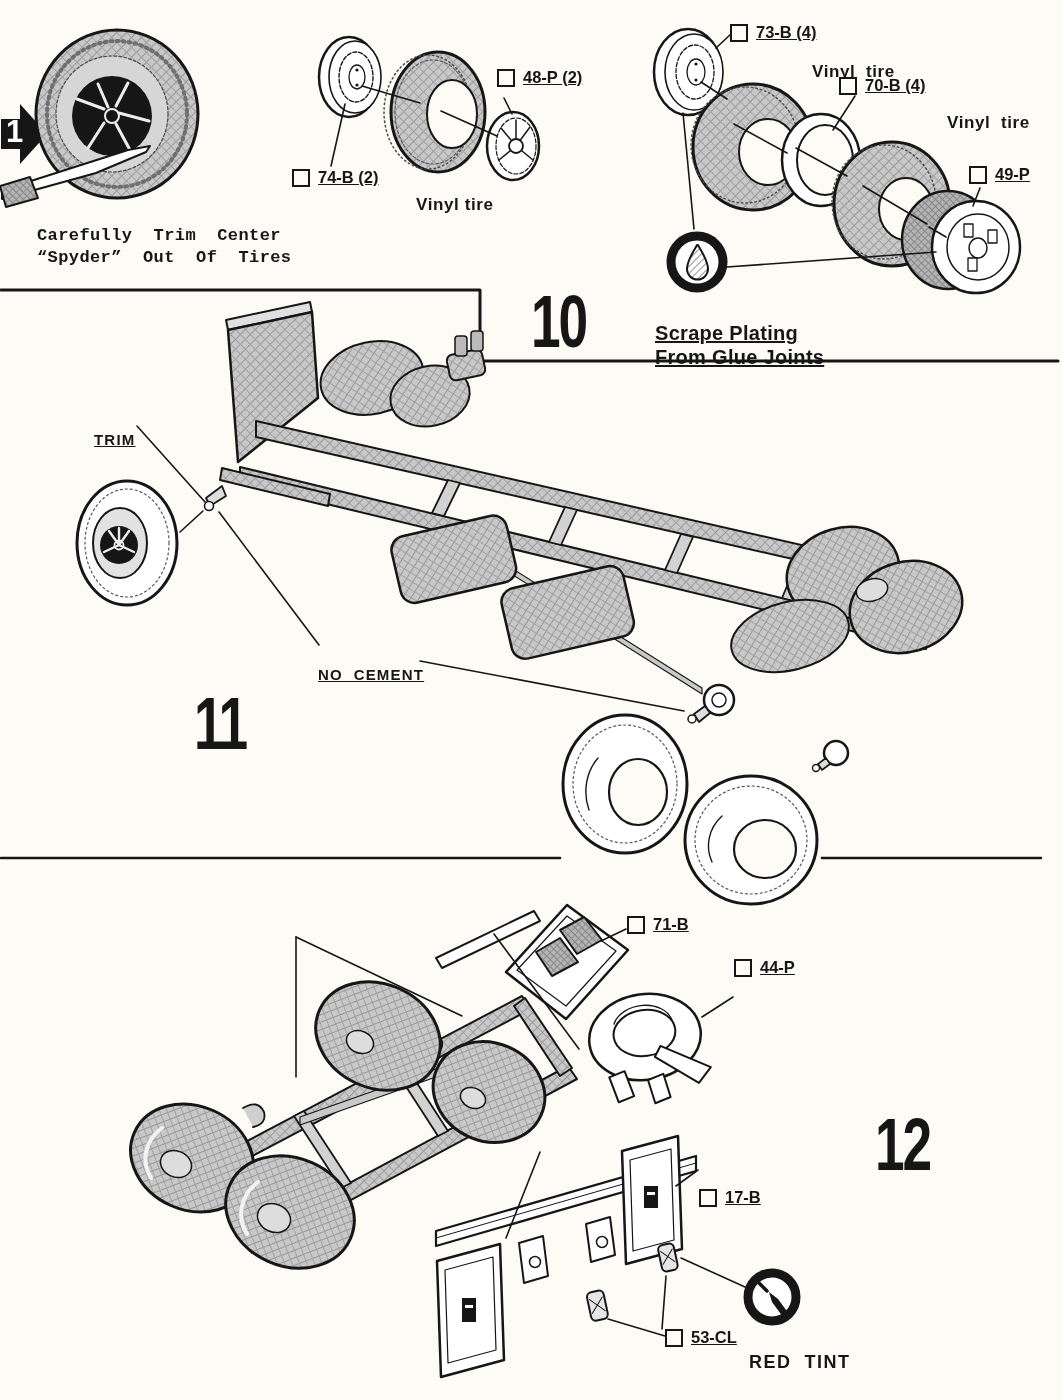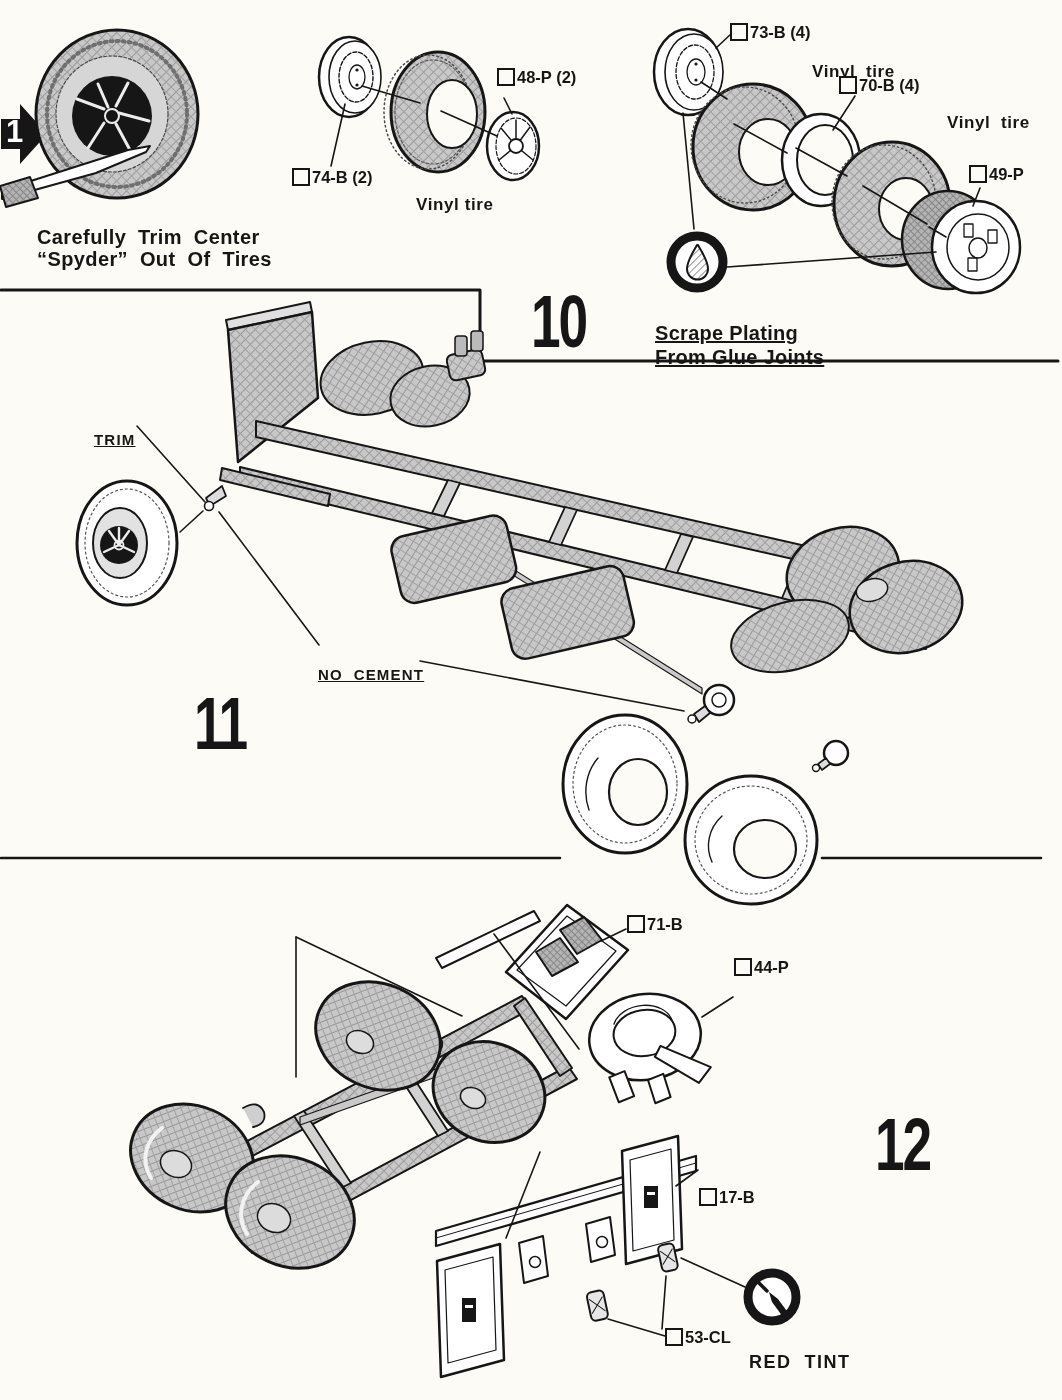--- a/index.html
+++ b/index.html
@@ -1,27 +1,27 @@
 <!DOCTYPE html>
 <html><head>
 <meta charset="utf-8">
 <style>
   html,body{margin:0;padding:0;background:#9a9a9a;}
   .page{position:relative;width:1062px;height:1400px;background:#fcfbf5;overflow:hidden;
         font-family:"Liberation Sans",sans-serif;color:#161616;}
   svg.art{position:absolute;left:0;top:0;}
   svg *{stroke-linejoin:round;stroke-linecap:round;}
   .lbl{position:absolute;font-weight:bold;white-space:pre;margin-top:18px;}
-  .note{font-size:20px;line-height:1.28;letter-spacing:.4px;}
+  .note{font-size:17px;line-height:1.28;letter-spacing:.4px;font-family:Liberation Mono, monospace;}
   .scrape{font-size:20px;line-height:1.22;letter-spacing:.3px;text-decoration:underline;}
   .small{font-size:15px;letter-spacing:1.2px;text-decoration:underline;}
   .vinyl{font-size:17px;letter-spacing:.6px;}
   .redtint{font-size:18px;letter-spacing:1.5px;}
-  .plabel{position:absolute;display:flex;align-items:flex-start;gap:2px;font-weight:bold;
-          font-size:16.5px;white-space:pre;}
+  .plabel{position:absolute;display:flex;align-items:flex-end;gap:8px;font-weight:bold;
+          font-size:16.5px;white-space:pre;text-decoration:underline;}
   .cb{width:14px;height:14px;border:2.4px solid #161616;background:#fcfbf5;
       display:inline-block;flex:0 0 auto;}
   .stepnum{position:absolute;font-size:74px;line-height:.85;font-weight:bold;
            transform:scaleX(.72);transform-origin:left top;letter-spacing:-3px;}
   .arrownum{position:absolute;color:#ffffff;font-weight:bold;font-size:31px;line-height:1;}
 </style>
 </head>
 <body>
 
 <div class="page">

